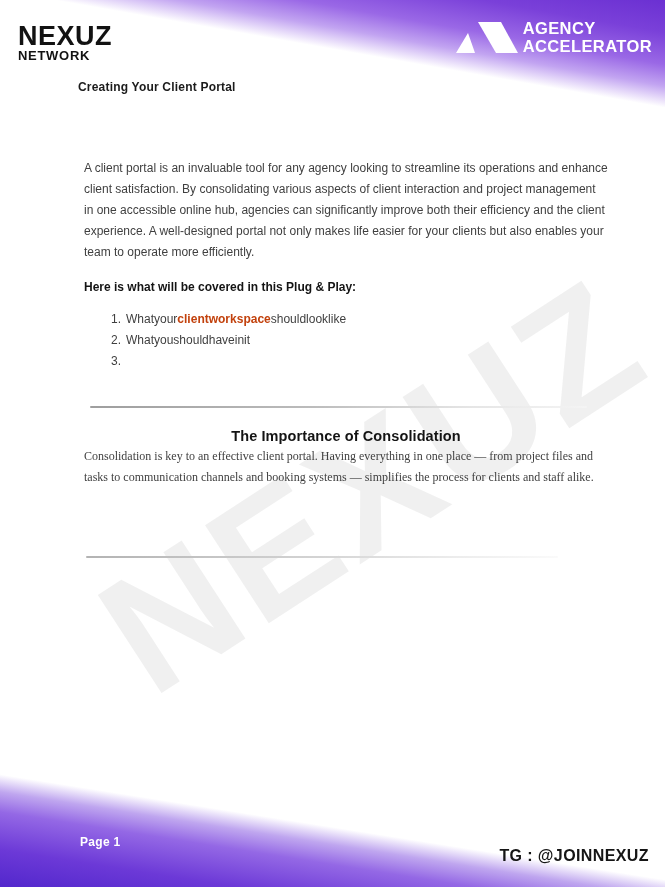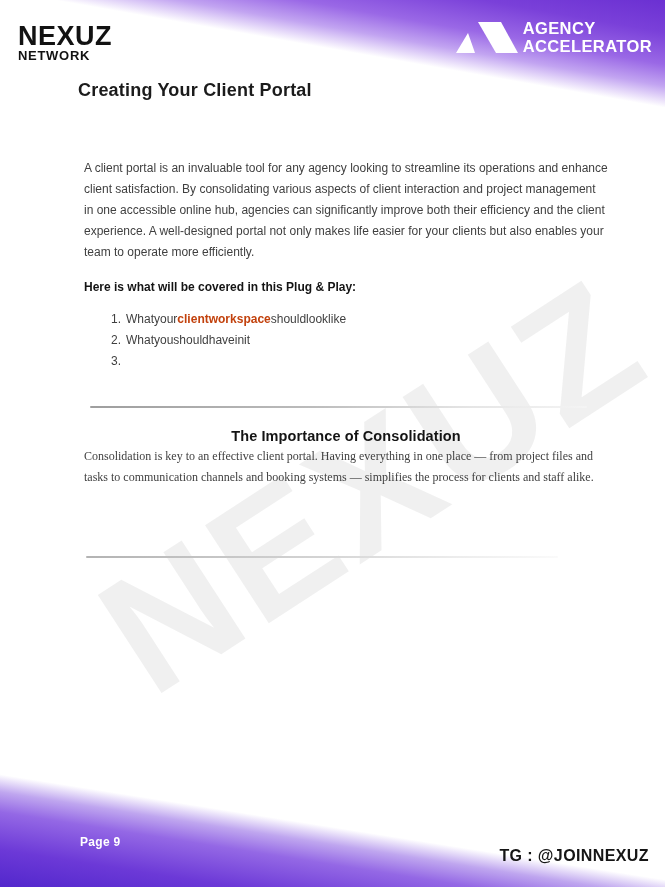--- a/index.html
+++ b/index.html
@@ -23,21 +23,21 @@
       #6b30d2 0%, #7a40d9 12%, #9a68e6 24%, #c2a4f1 32%, rgba(255,255,255,0) 40%);
   }
   .brand{position:absolute;left:18px;top:24px;z-index:2;color:#121212;}
   .brand-name{font-size:27px;font-weight:800;line-height:24px;letter-spacing:0.5px;}
   .brand-sub{font-size:13px;font-weight:800;line-height:16px;letter-spacing:0.7px;}
   .aa{position:absolute;top:19px;right:13px;z-index:2;display:flex;align-items:center;gap:5px;}
   .aa-icon{width:62px;height:33px;display:block;}
   .aa-text{color:#ffffff;font-weight:800;font-size:16.5px;line-height:18px;letter-spacing:0.4px;}
   .doc-title{
     position:absolute;left:78px;top:80px;z-index:2;
-    font-size:18px;font-weight:800;color:#1b1b1b;letter-spacing:0.2px;
+    font-size:12px;font-weight:800;color:#1b1b1b;letter-spacing:0.2px;
   }
   
   .content{
     position:absolute;left:84px;top:158px;width:524px;z-index:1;
     color:#3f3f3f;font-size:12px;line-height:21px;
   }
   .content p{margin:0;}
   .covered{margin-top:15px;font-weight:700;color:#141414;font-size:12px;line-height:18px;}
   .plist{margin-top:13px;padding-left:24px;}
   .li{display:flex;line-height:21px;}
@@ -114,17 +114,17 @@
 
     <div class="h2">The Importance of Consolidation</div>
 
     <p class="p2">Consolidation is key to an effective client portal. Having everything in one place — from project files and tasks to communication channels and booking systems — simplifies the process for clients and staff alike.</p>
 
     <div class="divider-2"></div>
 
   </div>
 
   <div class="footer">
-    <div class="page-num">Page 9</div>
+    <div class="page-num">Page 1</div>
     <div class="tg">TG : @JOINNEXUZ</div>
   </div>
 
 </div>
 
 </body></html>

